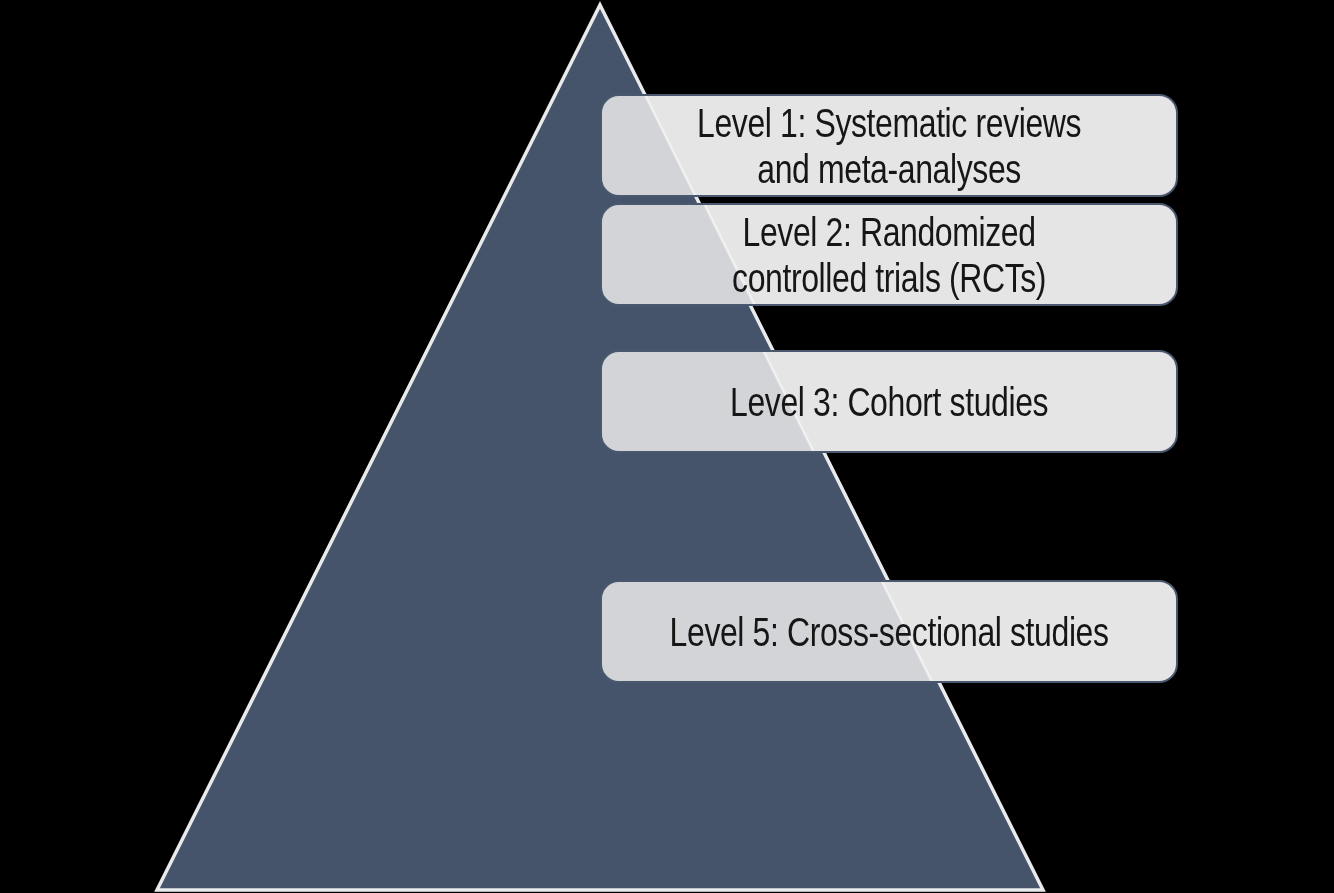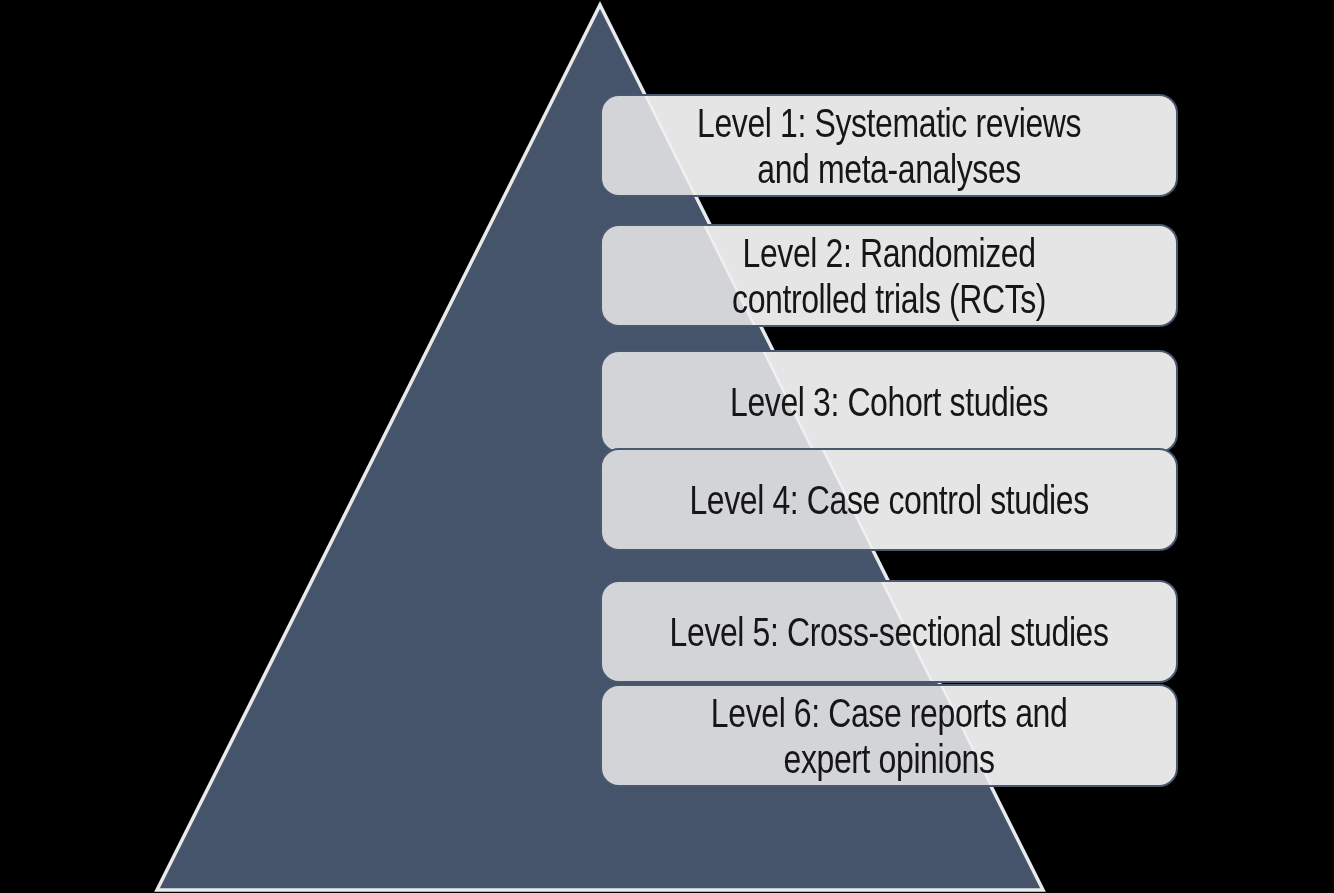--- a/index.html
+++ b/index.html
@@ -73,50 +73,37 @@
   </svg>
 
   <div class="level-box" style="top:94px">
     <svg class="tint-overlay" viewBox="602 96 573 98" preserveAspectRatio="none">
       <polygon points="600,5 1043,890 157,890"></polygon>
     </svg>
     <div class="level-label">Level 1: Systematic reviews
 and meta-analyses</div>
   </div>
 
-  <div class="level-box" style="top:224px">
+  <div class="level-box" style="top:203px">
     <svg class="tint-overlay" viewBox="602 214 573 98" preserveAspectRatio="none">
       <polygon points="600,5 1043,890 157,890"></polygon>
     </svg>
     <div class="level-label">Level 2: Randomized
 controlled trials (RCTs)</div>
   </div>
 
   <div class="level-box" style="top:350px">
     <svg class="tint-overlay" viewBox="602 332 573 98" preserveAspectRatio="none">
       <polygon points="600,5 1043,890 157,890"></polygon>
     </svg>
     <div class="level-label">Level 3: Cohort studies</div>
   </div>
 
-  <div class="level-box" style="top:448px">
-    <svg class="tint-overlay" viewBox="602 450 573 98" preserveAspectRatio="none">
-      <polygon points="600,5 1043,890 157,890"></polygon>
-    </svg>
-    <div class="level-label">Level 4: Case control studies</div>
-  </div>
 
   <div class="level-box" style="top:580px">
     <svg class="tint-overlay" viewBox="602 568 573 98" preserveAspectRatio="none">
       <polygon points="600,5 1043,890 157,890"></polygon>
     </svg>
     <div class="level-label">Level 5: Cross-sectional studies</div>
   </div>
 
-  <div class="level-box" style="top:684px">
-    <svg class="tint-overlay" viewBox="602 686 573 98" preserveAspectRatio="none">
-      <polygon points="600,5 1043,890 157,890"></polygon>
-    </svg>
-    <div class="level-label">Level 6: Case reports and
-expert opinions</div>
-  </div>
 
 </div>
 
 </body></html>

